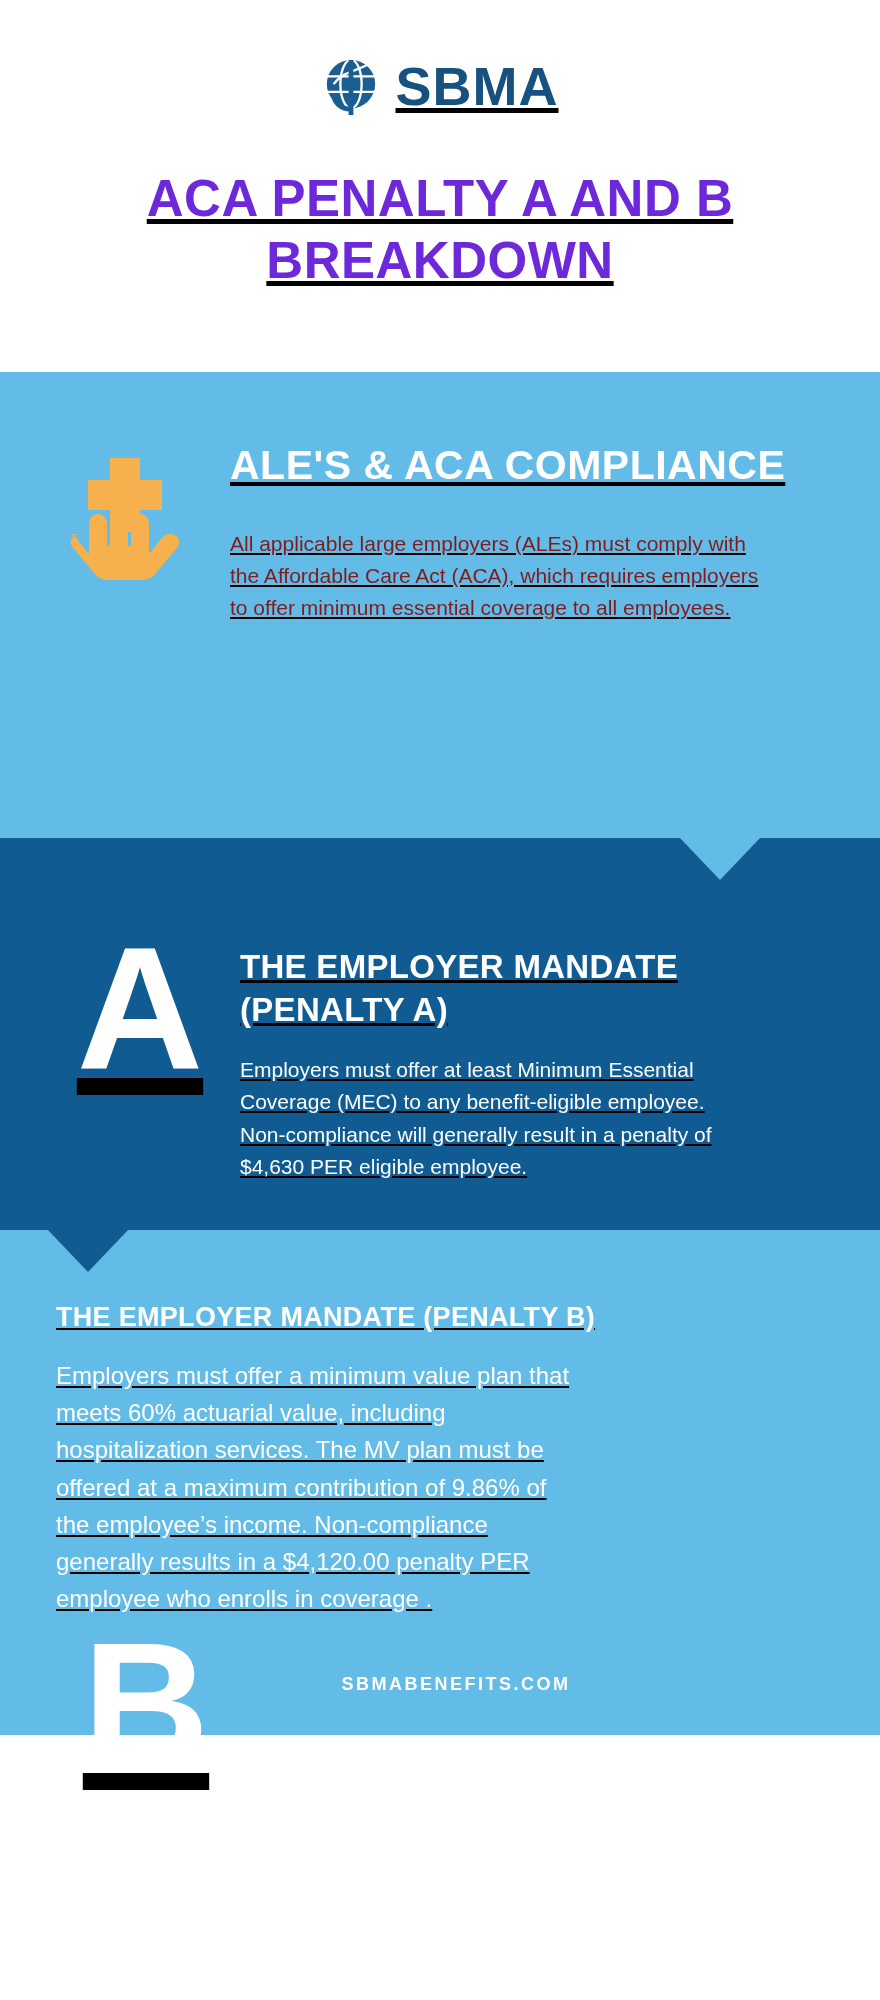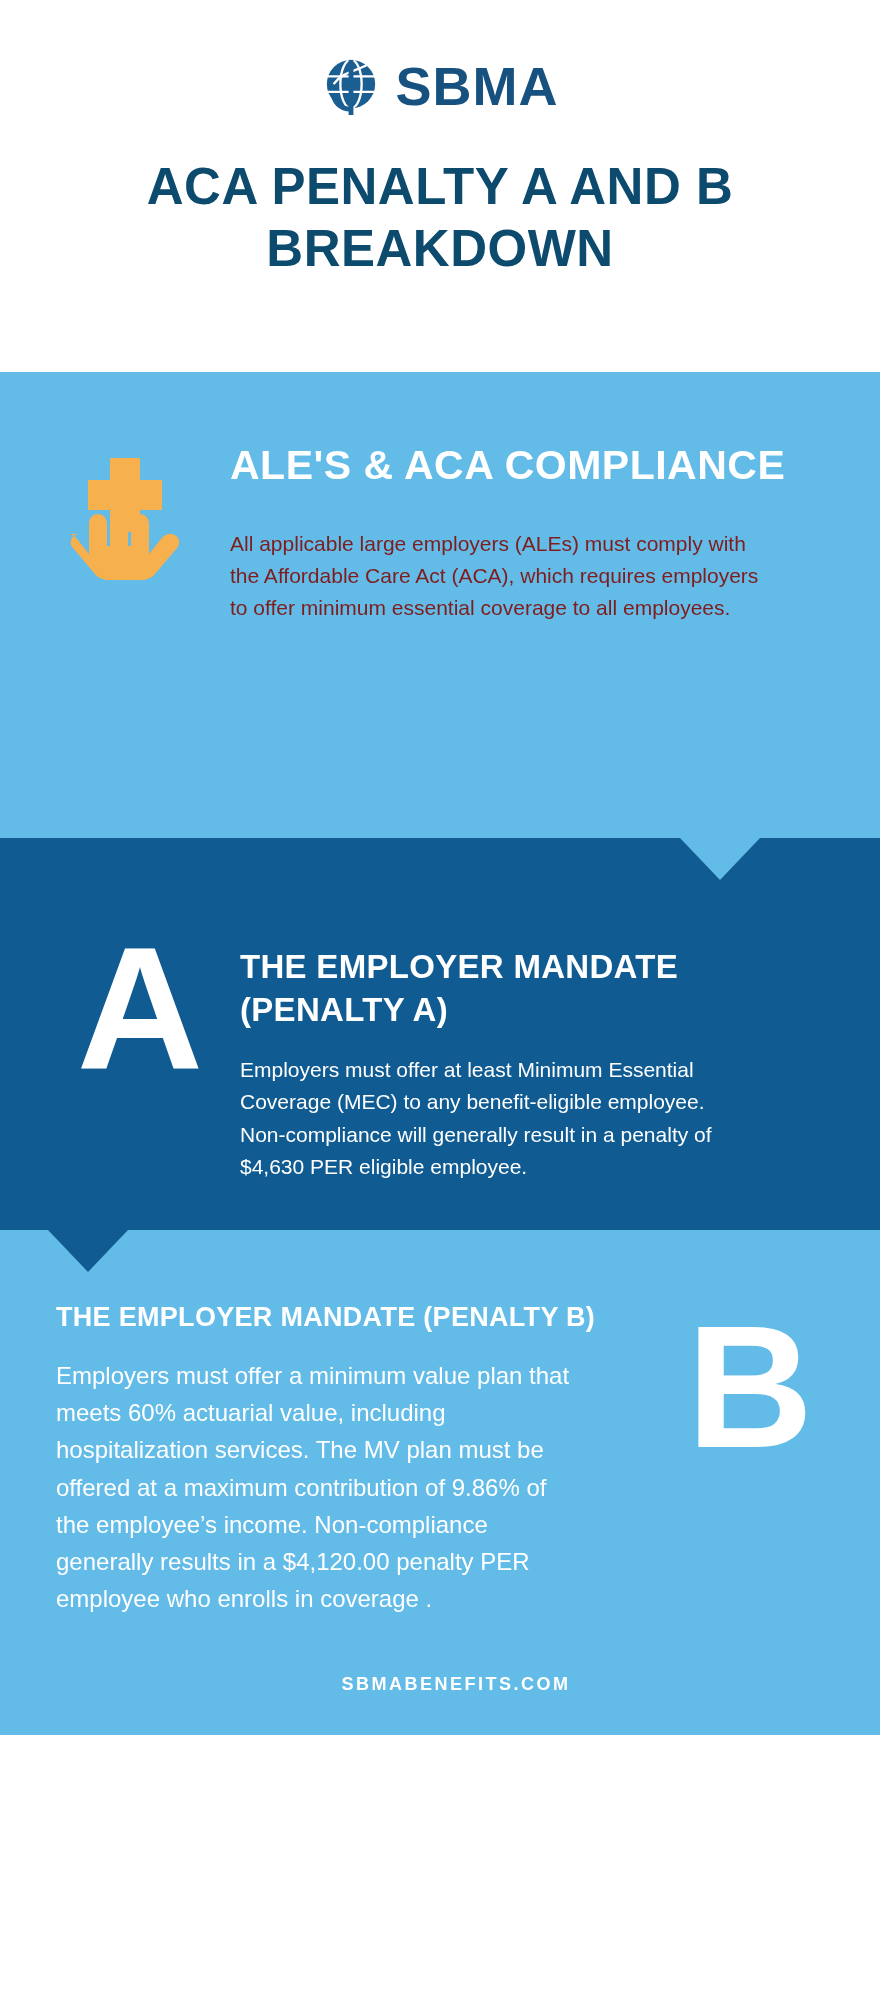--- a/index.html
+++ b/index.html
@@ -11,20 +11,21 @@
     height: 2000px;
     background: #ffffff;
     font-family: "Liberation Sans", sans-serif;
     overflow: hidden;
   }
   .infographic {
     position: relative;
     width: 880px;
     height: 1888px;
     overflow: hidden;
+    text-decoration: underline;
   }
 
   
   .header {
     background: #ffffff;
     padding: 48px 0 0 0;
     text-align: center;
     height: 372px;
     box-sizing: border-box;
   }
@@ -41,26 +42,26 @@
     flex: 0 0 auto;
   }
   .logo-text {
     font-size: 54px;
     font-weight: bold;
     letter-spacing: 1px;
     color: #16517f;
     line-height: 1;
   }
   .title {
-    margin-top: 32px;
+    margin-top: 44px;
     font-size: 51px;
     font-weight: bold;
     line-height: 1.22;
     letter-spacing: 0.5px;
-    color: #0c4a6e;
+    color: #6d28d9;
     text-transform: uppercase;
     padding: 0 70px;
   }
 
   
   .section-light {
     position: relative;
     background: #63bbe8;
     padding: 48px 0 60px 0;
     min-height: 466px;
@@ -173,20 +174,21 @@
     left: 48px;
     width: 0;
     height: 0;
     border-left: 40px solid transparent;
     border-right: 40px solid transparent;
     border-top: 42px solid #0f5b92;
   }
   .penalty-b-row {
     display: flex;
     padding: 0 40px 0 56px;
+    flex-direction: column;
   }
   .text-col-b {
     flex: 1 1 auto;
     padding-right: 10px;
   }
   .pb-heading {
     font-size: 27px;
     font-weight: bold;
     color: #ffffff;
     line-height: 1.3;

